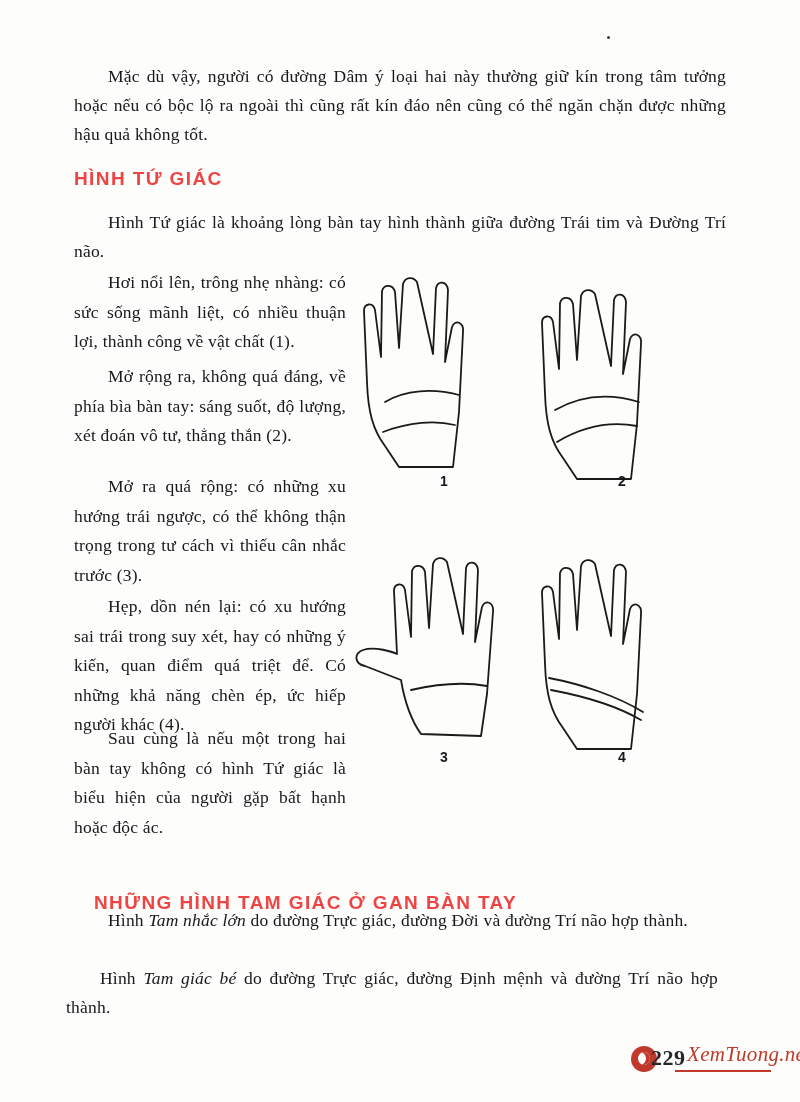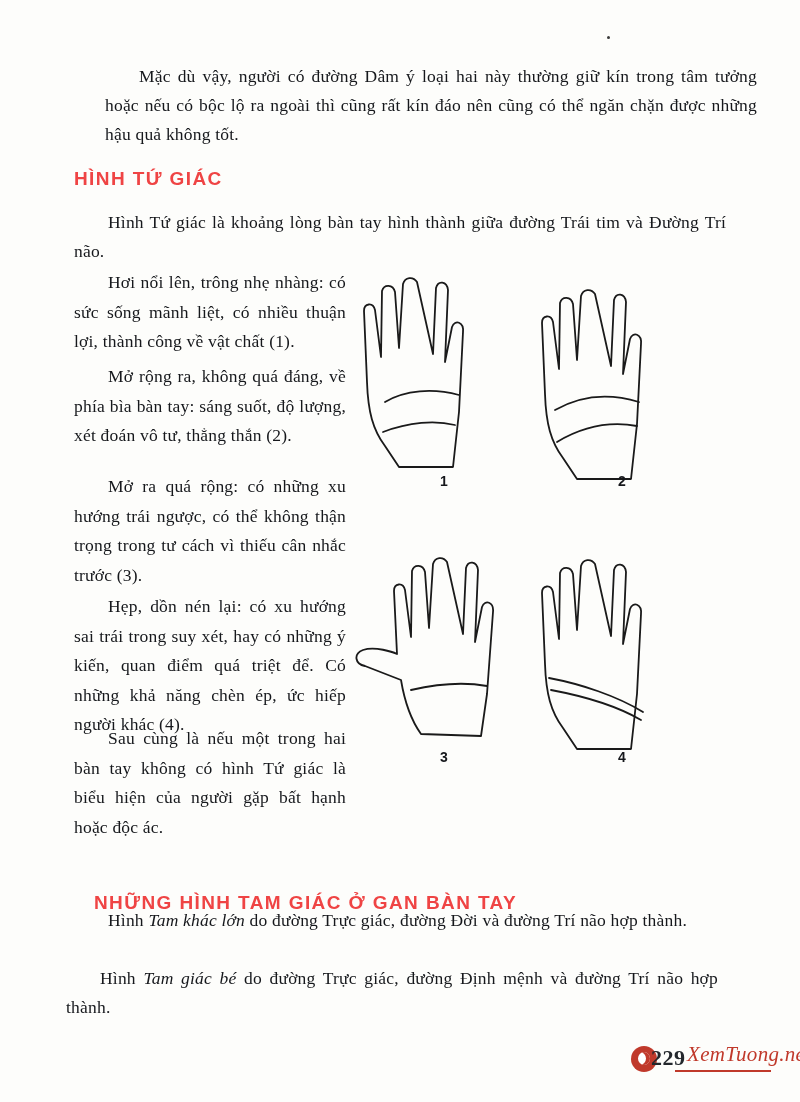--- a/index.html
+++ b/index.html
@@ -130,21 +130,21 @@
     background: #c0392b;
   }
 </style>
 </head>
 <body>
 
 <div class="page">
 
   <div class="top-mark"></div>
 
-  <div class="para" style="left:74px; top:62px; width:652px;margin-left:31px;">
+  <div class="para" style="left:74px; top:62px; width:652px;">
     <span class="indent"></span><span>Mặc dù vậy, người có đường Dâm ý loại hai này thường giữ kín trong tâm tưởng hoặc nếu có bộc lộ ra ngoài thì cũng rất kín đáo nên cũng có thể ngăn chặn được những hậu quả không tốt.</span>
   </div>
 
   <div class="heading" style="left:74px; top:168px;">HÌNH TỨ GIÁC</div>
 
   <div class="para" style="left:74px; top:208px; width:652px;">
     <span class="indent"></span><span>Hình Tứ giác là khoảng lòng bàn tay hình thành giữa đường Trái tim và Đường Trí não.</span>
   </div>
 
   <div class="para narrow-col" style="top:268px;">
@@ -198,21 +198,21 @@
 
     <div class="fig-label" style="left:85px; top:211px;">1</div>
     <div class="fig-label" style="left:263px; top:211px;">2</div>
     <div class="fig-label" style="left:85px; top:487px;">3</div>
     <div class="fig-label" style="left:263px; top:487px;">4</div>
   </div>
 
   <div class="heading" style="left:74px; top:892px;margin-left:20px;">NHỮNG HÌNH TAM GIÁC Ở GAN BÀN TAY</div>
 
   <div class="para" style="left:74px; top:906px; width:652px;">
-    <span class="indent"></span><span>Hình </span><em>Tam khác lớn</em><span> do đường Trực giác, đường Đời và đường Trí não hợp thành.</span>
+    <span class="indent"></span><span>Hình </span><em>Tam nhắc lớn</em><span> do đường Trực giác, đường Đời và đường Trí não hợp thành.</span>
   </div>
 
   <div class="para" style="left:66px; top:964px; width:652px;">
     <span class="indent"></span><span>Hình </span><em>Tam giác bé</em><span> do đường Trực giác, đường Định mệnh và đường Trí não hợp thành.</span>
   </div>
 
   <div class="footer">
     <div class="footer-badge"></div>
     <div class="footer-num">229</div>
     <div class="footer-site">XemTuong.net</div>

